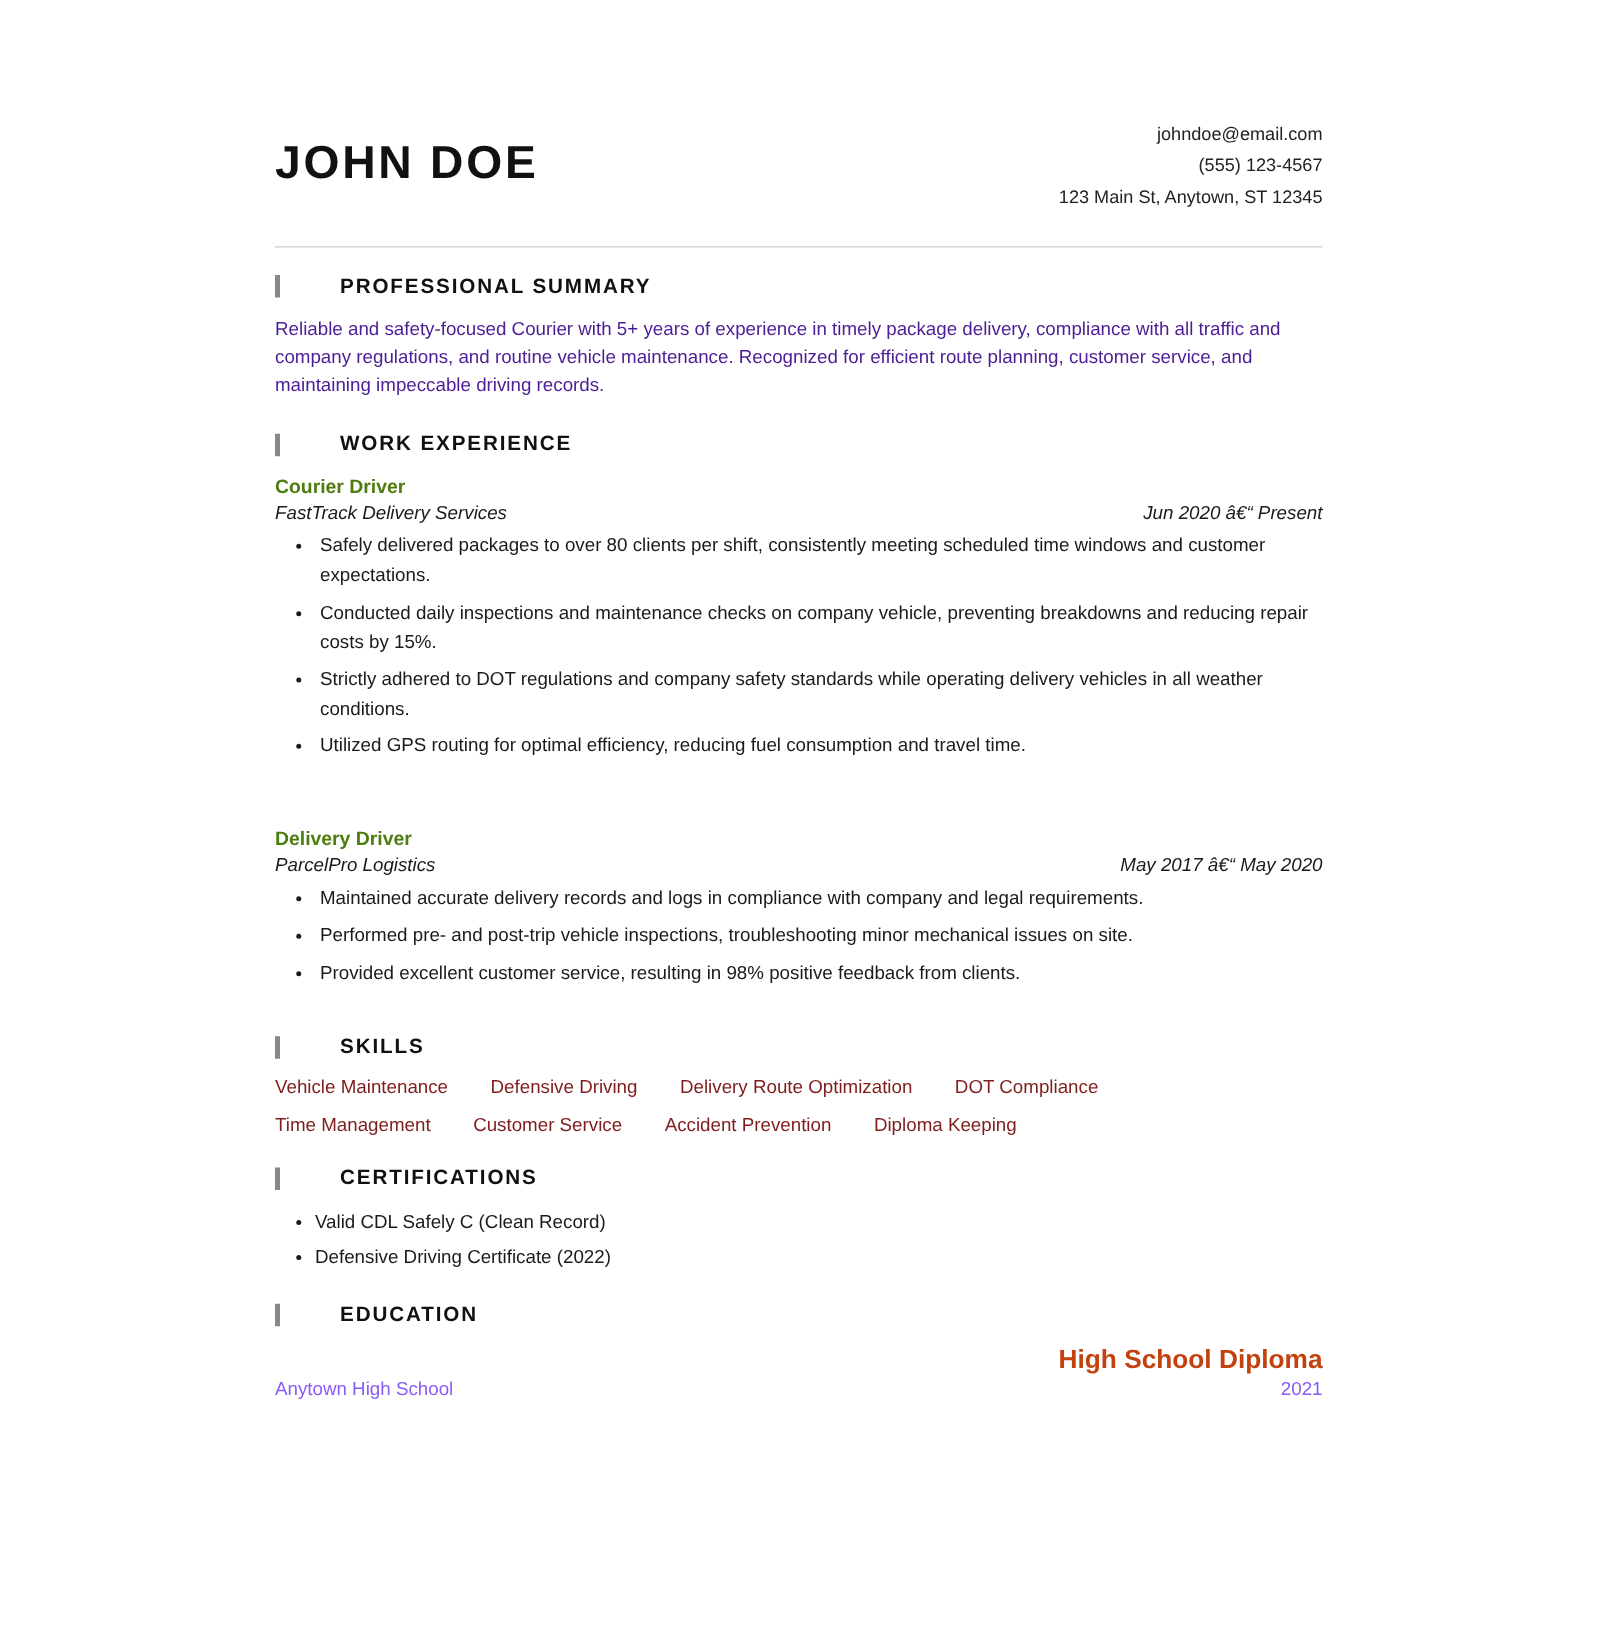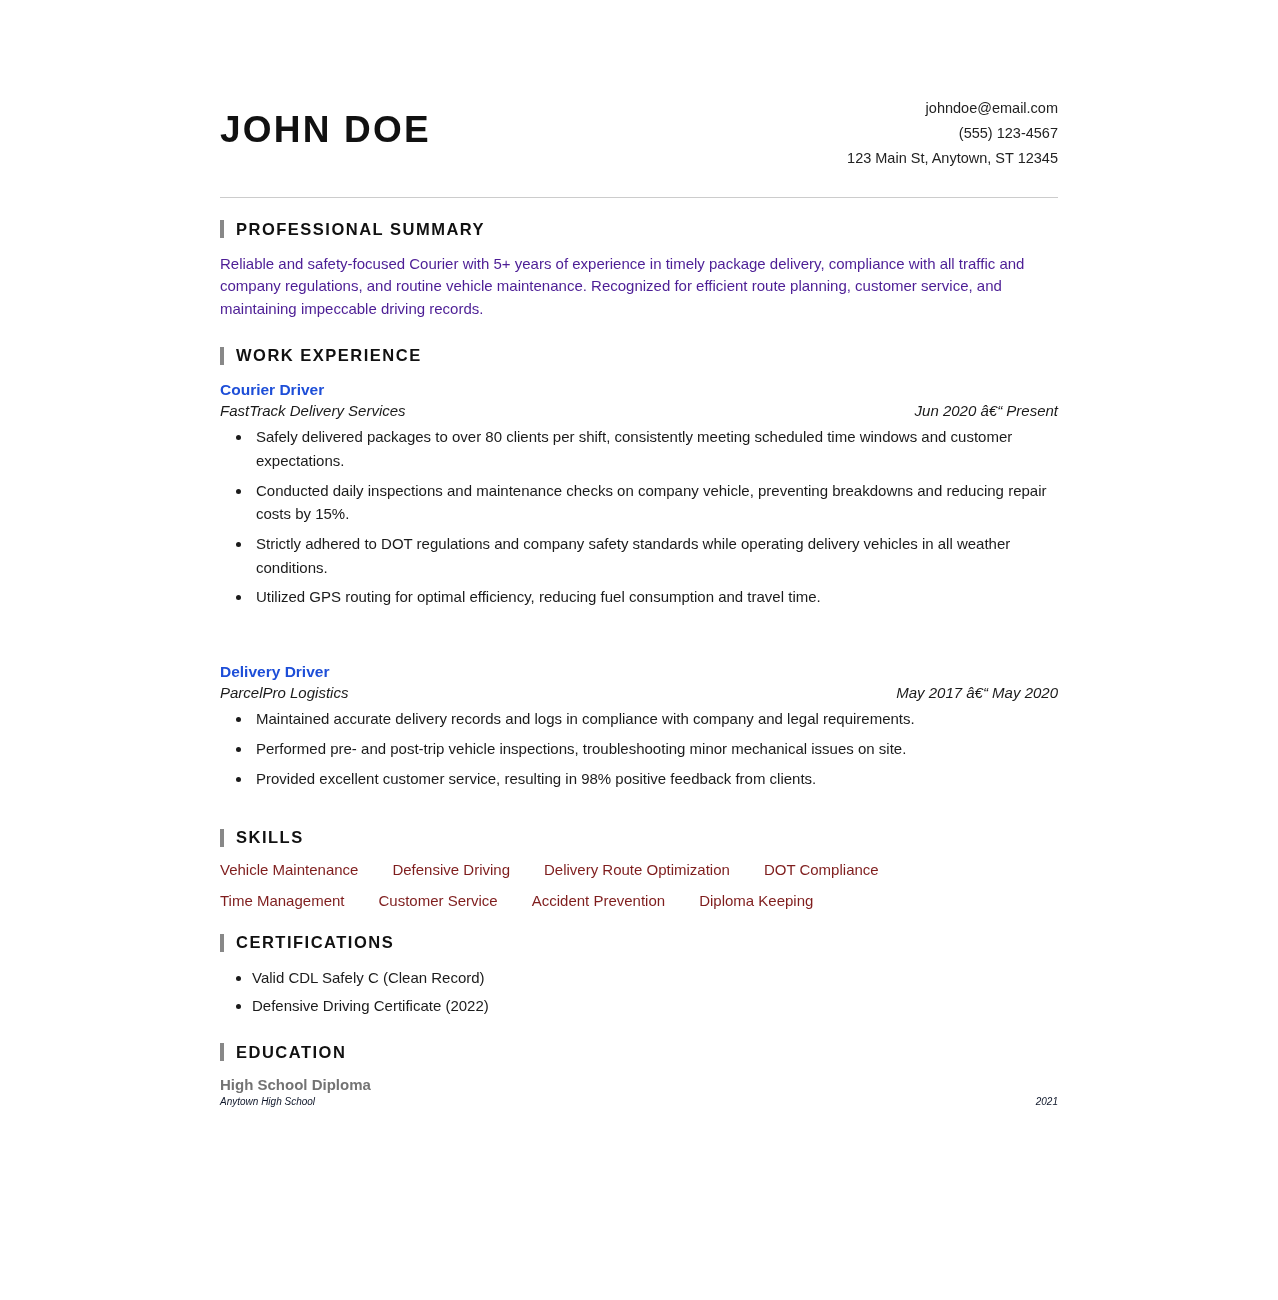--- a/index.html
+++ b/index.html
@@ -52,20 +52,21 @@
     margin-bottom: 8px;
   }
   .section-title {
     display: flex;
     align-items: center;
     font-size: 16.5px;
     font-weight: bold;
     letter-spacing: 1.5px;
     color: #111111;
     margin: 0 0 14px 0;
+    gap: 36px;
   }
   .section-bar {
     display: inline-block;
     width: 4px;
     height: 18px;
     background: #888888;
     margin-right: 12px;
   }
   .summary {
     font-size: 15px;
@@ -74,21 +75,21 @@
     margin: 0 0 26px 0;
     max-width: 845px;
   }
   
   .job {
     margin-bottom: 20px;
   }
   .job-title {
     font-size: 15.5px;
     font-weight: bold;
-    color: #1d4ed8;
+    color: #4d7c0f;
     margin-bottom: 3px;
     margin-top: 16px;
   }
   .job-line {
     display: flex;
     justify-content: space-between;
     align-items: baseline;
     font-style: italic;
     font-size: 15px;
     color: #1b1b1b;
@@ -129,32 +130,32 @@
     padding-left: 32px;
   }
   ul.cert-list li {
     font-size: 15px;
     line-height: 1.62;
     color: #1b1b1b;
     margin-bottom: 4px;
   }
   
   .edu-title {
-    font-size: 15px;
-    font-weight: bold;
-    color: #737373;
+    font-size: 21px;
+    font-weight: bold;
+    color: #c2410c;
     margin-bottom: 3px;
+    text-align: right;
   }
   .edu-line {
     display: flex;
     justify-content: space-between;
     align-items: baseline;
-    font-style: italic;
-    font-size: 10px;
-    color: #0f172a;
+    font-size: 15px;
+    color: #8b5cf6;
   }
   .spacer-lg { height: 18px; }
 </style>
 </head>
 <body>
 
 <div class="page">
 
   <div class="header">
     <h1 class="name">JOHN DOE</h1>

